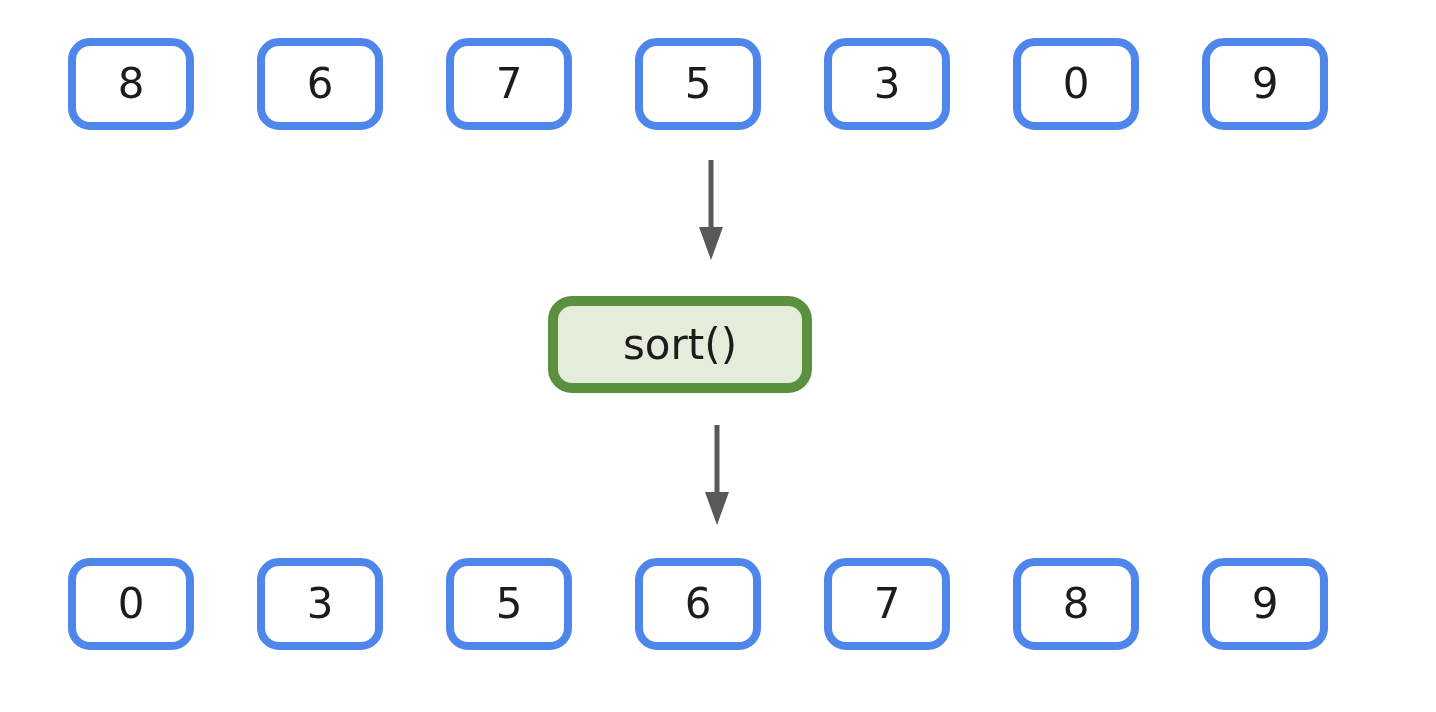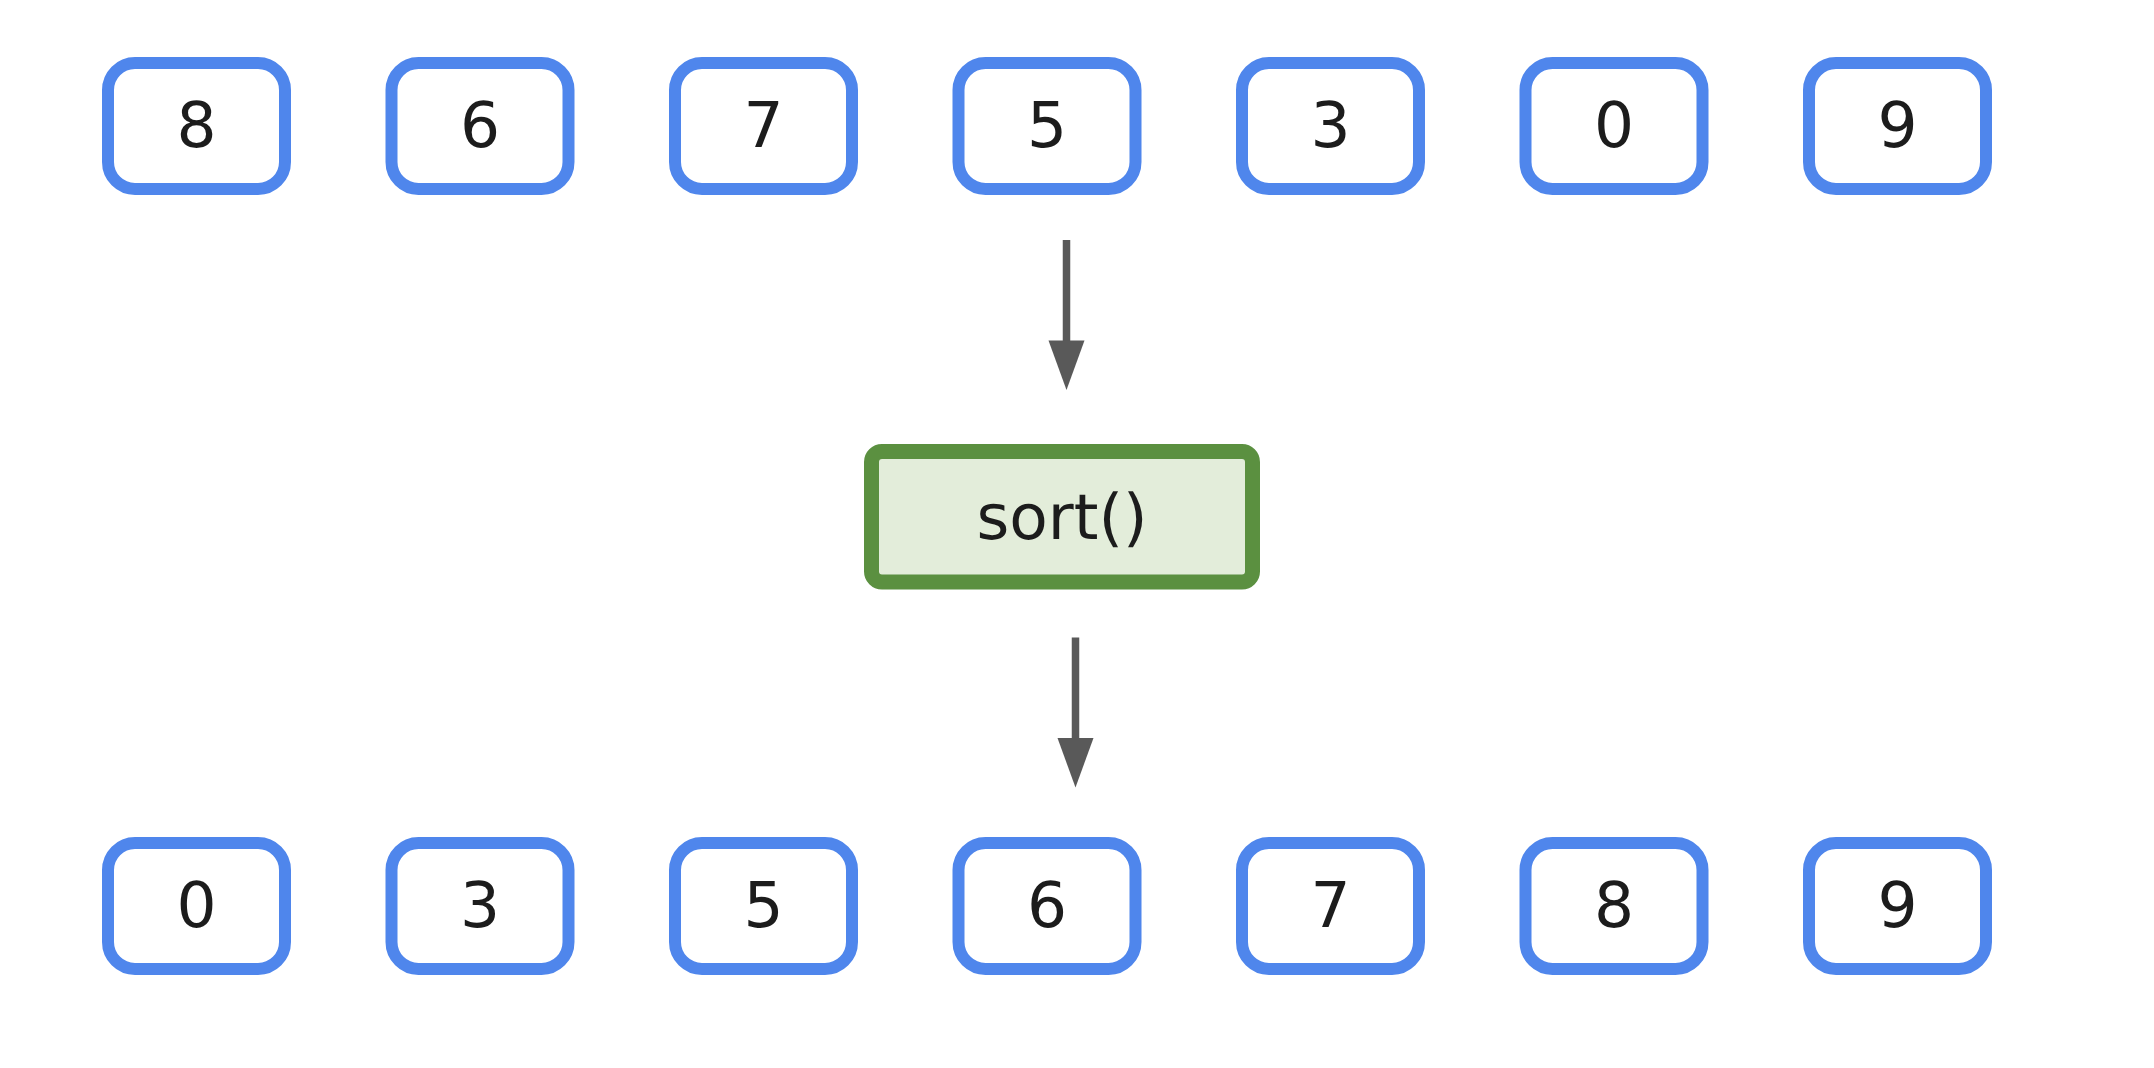--- a/index.html
+++ b/index.html
@@ -49,26 +49,26 @@
     line-height: 1;
   }
   .arrow {
     position: absolute;
     color: var(--arrow);
   }
   .arrow-1 { left: 696px; top: 159px; }
   .arrow-2 { left: 702px; top: 424px; }
   .op-box {
     position: absolute;
-    left: 576px;
+    left: 548px;
     top: 296px;
     width: 244px;
     height: 77px;
     border: 10px solid var(--operation-border);
-    border-radius: 12px;
+    border-radius: 24px;
     background: var(--operation-fill);
     display: flex;
     align-items: center;
     justify-content: center;
   }
   .op-box span {
     font-size: 42px;
     font-weight: 500;
     color: var(--text);
     line-height: 1;

